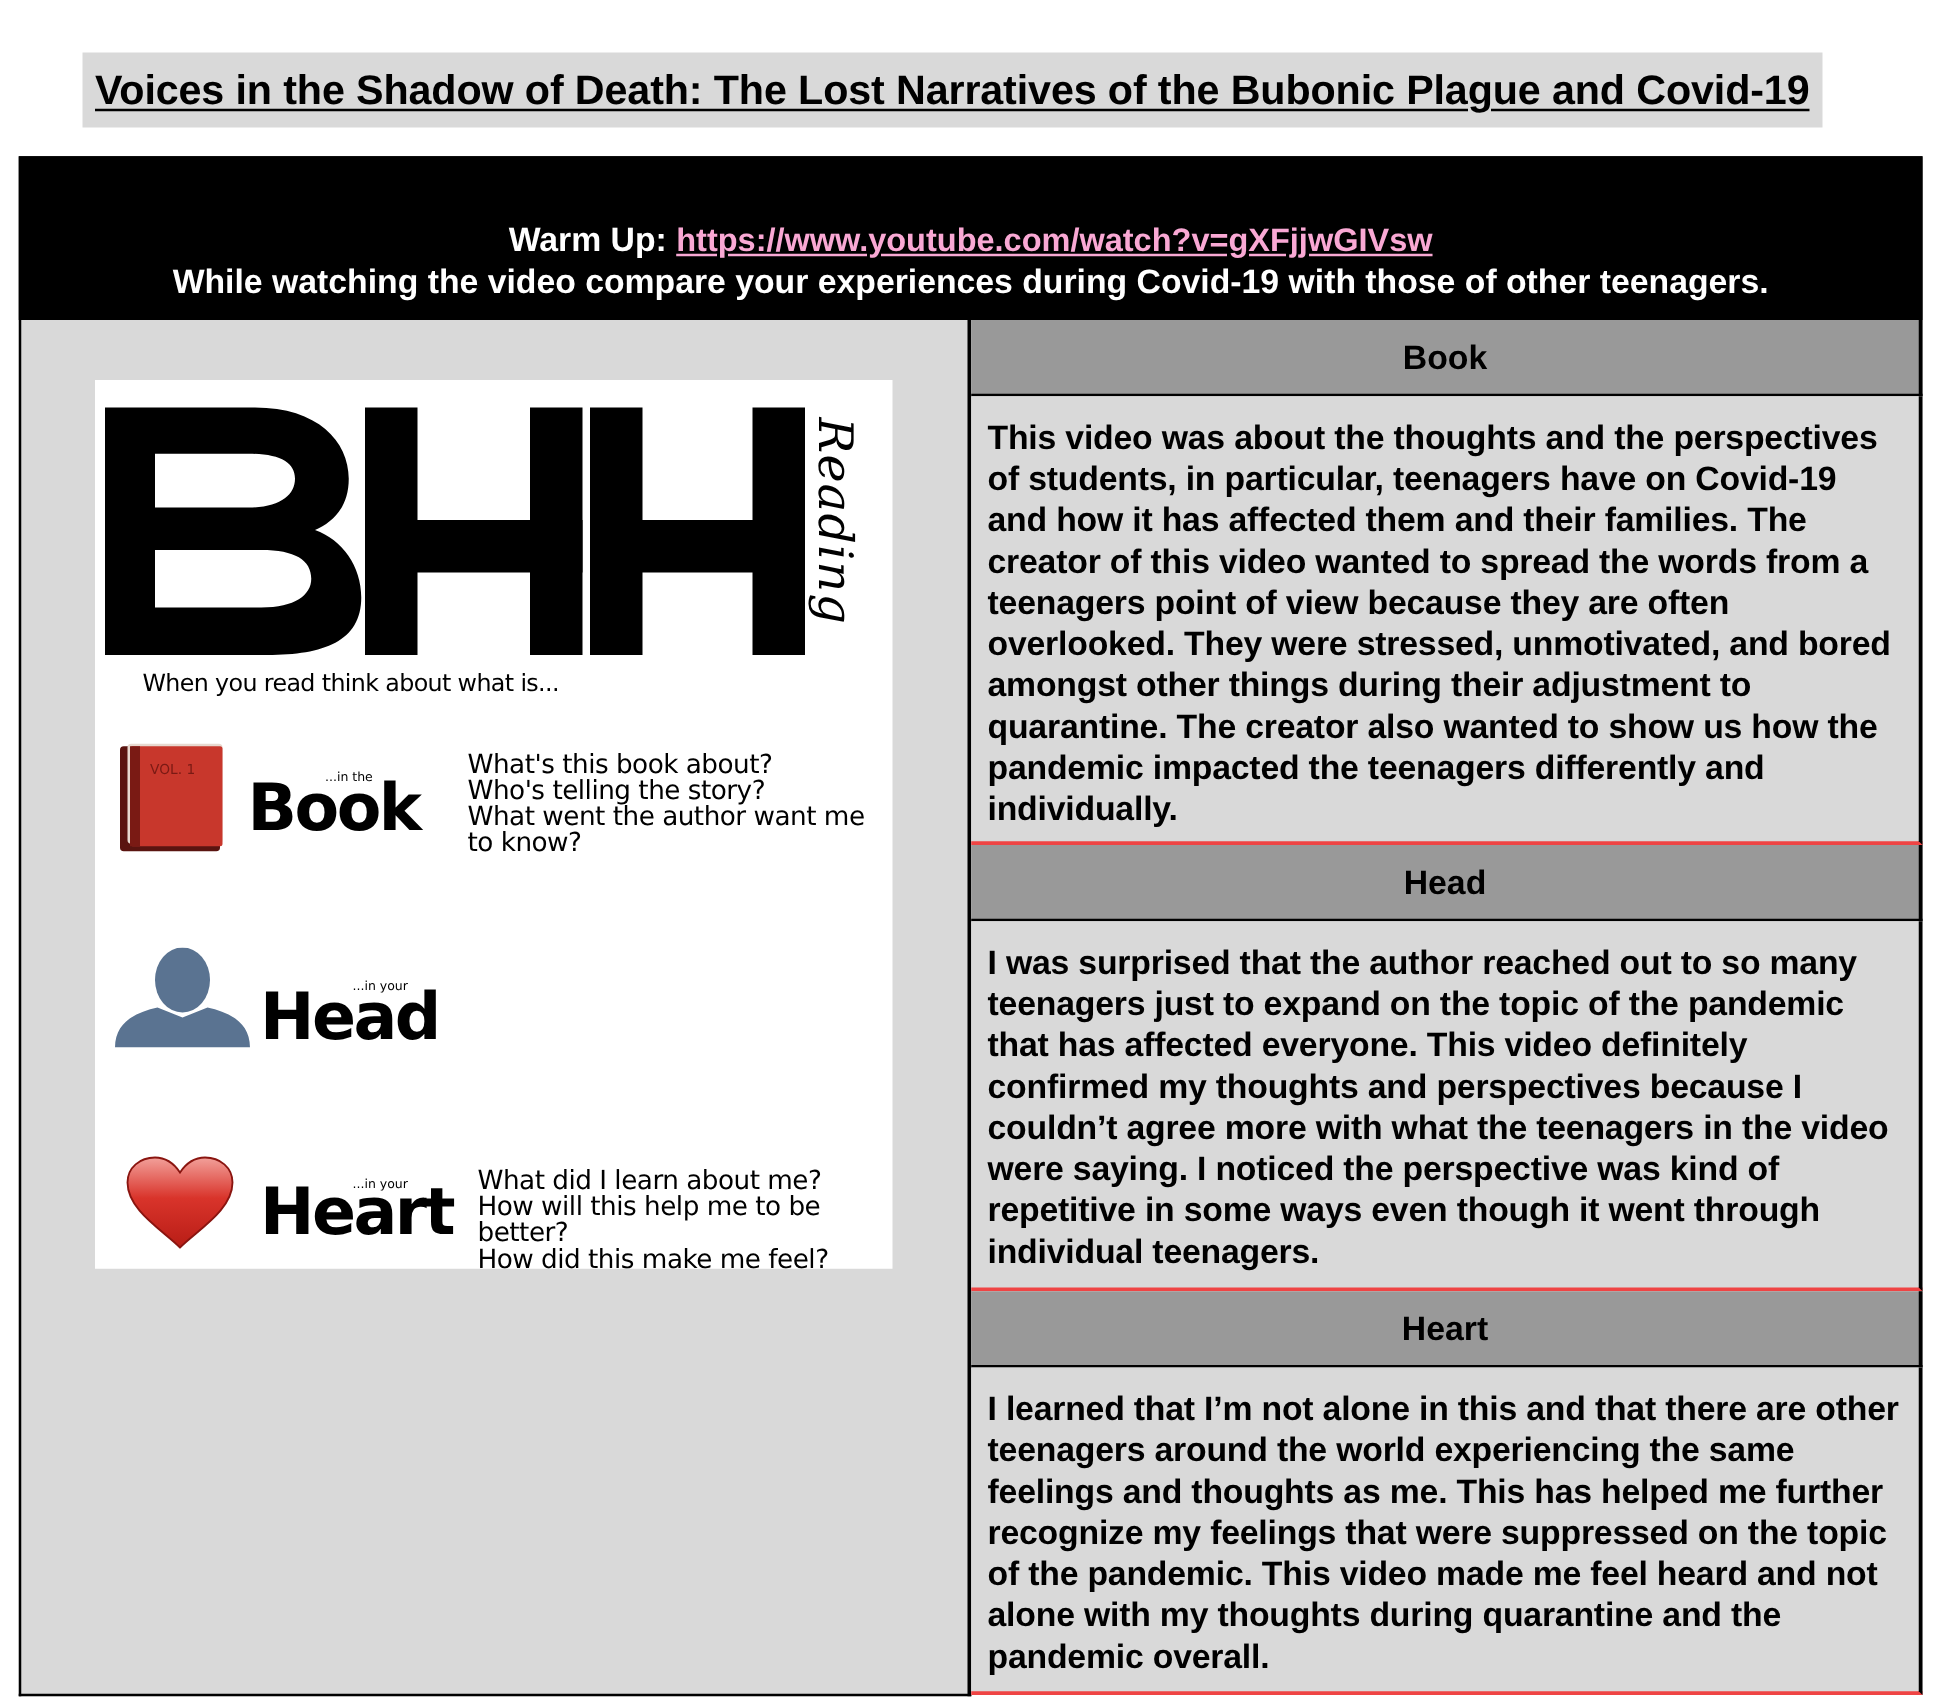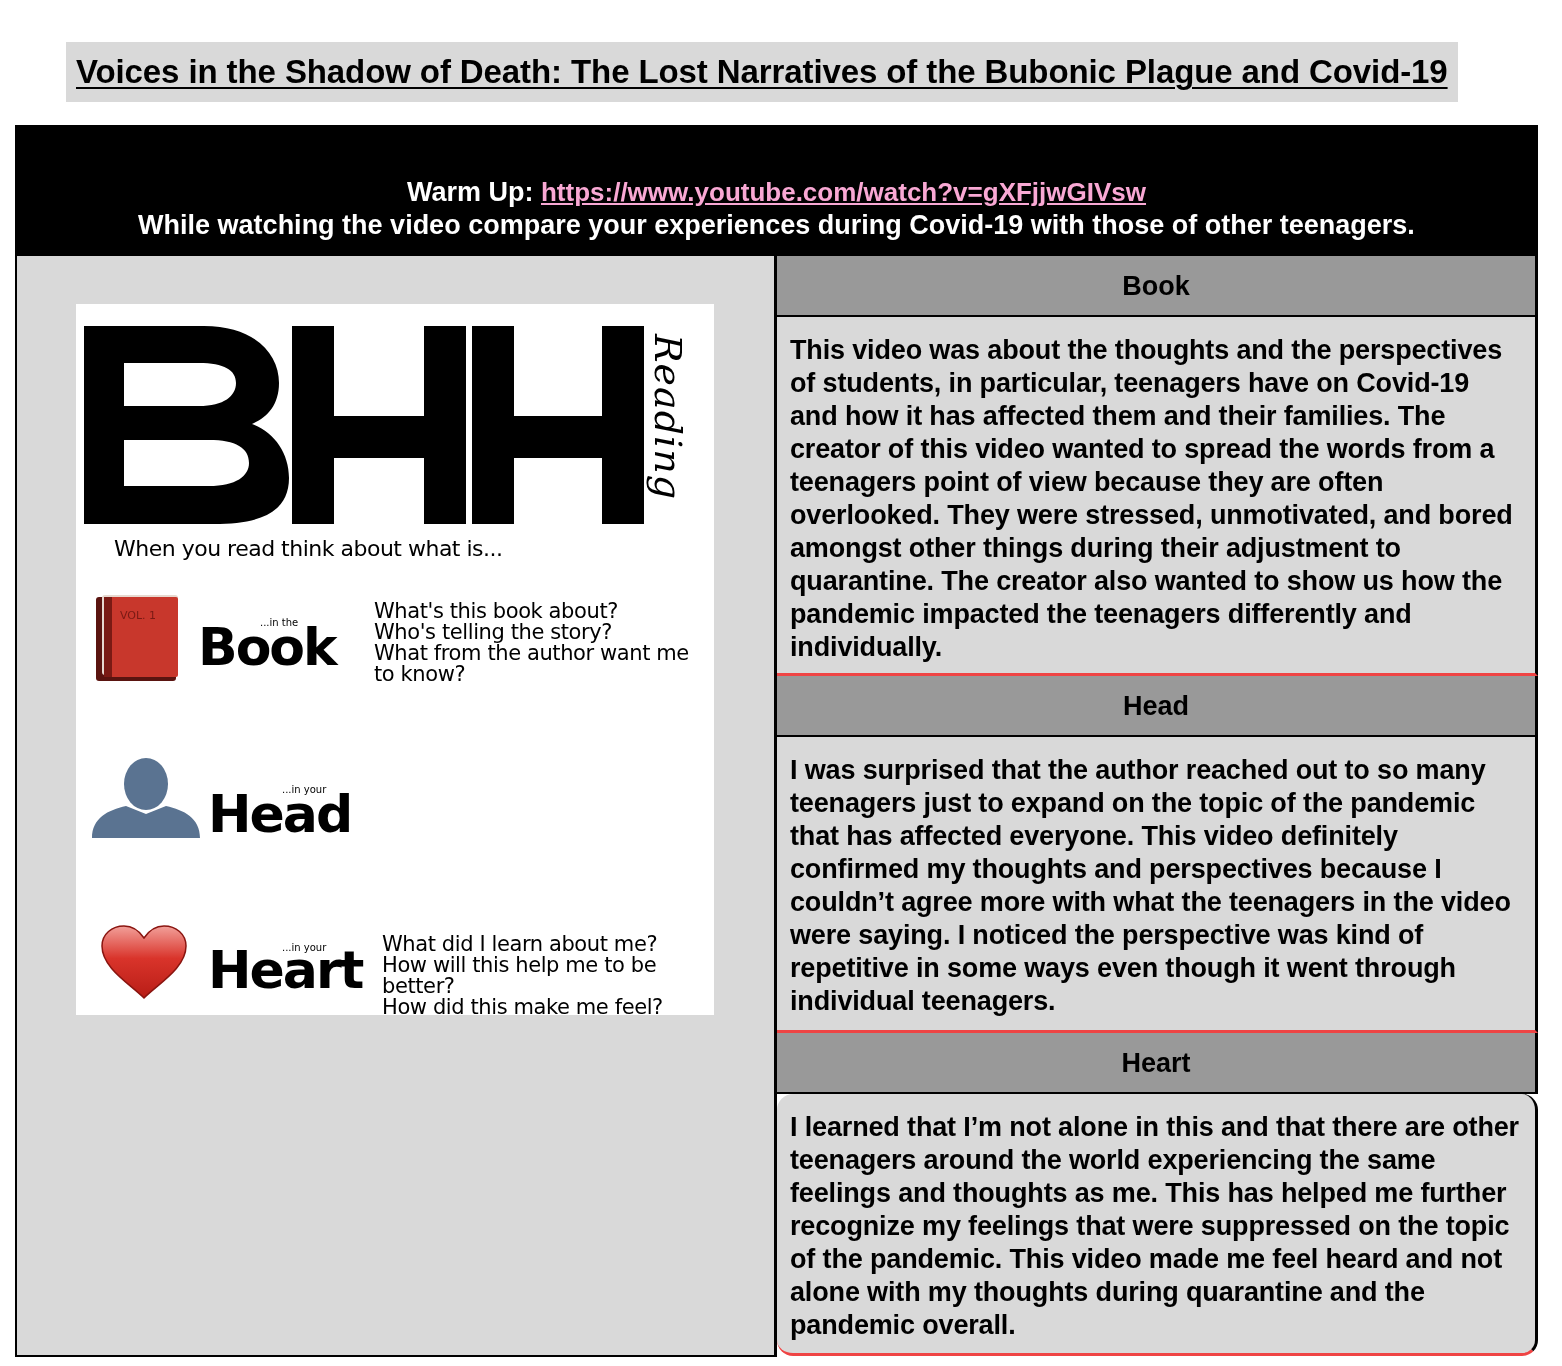--- a/index.html
+++ b/index.html
@@ -22,21 +22,21 @@
       background: #d9d9d9; border-left: 2px solid #000; border-right: 3px solid #000;
       border-bottom: 2px solid #000; box-sizing: border-box; }
 
     .bhh-image { position: absolute; left: 76px; top: 304px; width: 638px; height: 711px;
       background: #fff; overflow: hidden; }
 
     .bhh-letters { position: absolute; left: 8px; top: 14px; width: 590px; height: 210px; }
     .bhh-reading { position: absolute; left: 566px; top: 30px; font-family: "DejaVu Serif", serif;
       font-style: italic; font-size: 38px; transform: rotate(90deg); transform-origin: left top;
       left: 614px; top: 30px; white-space: nowrap; letter-spacing: 1px; }
-    .bhh-tagline { position: absolute; left: 38px; top: 232px; font-size: 22px; white-space: nowrap;
+    .bhh-tagline { position: absolute; left: 38px; top: 232px; font-size: 19px; white-space: nowrap;
       font-family: "DejaVu Sans", sans-serif; letter-spacing: -0.5px; }
 
     .section { position: absolute; left: 0; width: 638px; }
     .section .small-pre { position: absolute; font-size: 10px; font-family: "DejaVu Sans", sans-serif; }
     .section .big-word { position: absolute; font-size: 52px; font-family: "DejaVu Sans", sans-serif;
       font-weight: bold; letter-spacing: -2px; }
     .section .questions { position: absolute; font-size: 21px; line-height: 21px;
       font-family: "DejaVu Sans", sans-serif; letter-spacing: -0.4px; }
 
     .right-col { position: absolute; left: 777px; top: 256px; width: 761px; }
@@ -86,21 +86,21 @@
       <rect x="10" y="4" width="76" height="80" rx="3" fill="#e7d9d0"></rect>
       <rect x="12" y="6" width="74" height="80" rx="2" fill="#c8372c"></rect>
       <rect x="12" y="6" width="8" height="80" fill="#7a1a14"></rect>
       <text x="28" y="28" font-size="11" fill="#7a1a14" font-family="DejaVu Sans, sans-serif">VOL. 1</text>
     </svg>
     <div class="small-pre" style="left:184px;top:28px;">...in the</div>
     <div class="big-word" style="left:122px;top:28px;">Book</div>
     <div class="questions" style="left:298px;top:12px;">
       <div>What's this book about?</div>
       <div>Who's telling the story?</div>
-      <div>What from the author want me</div>
+      <div>What went the author want me</div>
       <div>to know?</div>
     </div>
   </div>
 
   <div class="section" style="top:440px;height:140px;">
     <svg style="position:absolute;left:16px;top:14px;" width="108" height="80" viewBox="0 0 108 80">
       <ellipse cx="54" cy="26" rx="22" ry="26" fill="#5a7391"></ellipse>
       <path d="M0 80 C0 60 16 52 34 48 L54 56 L74 48 C92 52 108 60 108 80 Z" fill="#5a7391"></path>
     </svg>
     <div class="small-pre" style="left:206px;top:40px;">...in your</div>
@@ -127,14 +127,14 @@
     </div>
   </div>
 </div>
 
 <div class="right-col">
   <div class="rc-header">Book</div>
   <div class="rc-body" style="height:359px;">This video was about the thoughts and the perspectives of students, in particular, teenagers have on Covid-19 and how it has affected them and their families. The creator of this video wanted to spread the words from a teenagers point of view because they are often overlooked. They were stressed, unmotivated, and bored amongst other things during their adjustment to quarantine. The creator also wanted to show us how the pandemic impacted the teenagers differently and individually.</div>
   <div class="rc-header">Head</div>
   <div class="rc-body" style="height:296px;">I was surprised that the author reached out to so many teenagers just to expand on the topic of the pandemic that has affected everyone. This video definitely confirmed my thoughts and perspectives because I couldn’t agree more with what the teenagers in the video were saying. I noticed the perspective was kind of repetitive in some ways even though it went through individual teenagers.</div>
   <div class="rc-header">Heart</div>
-  <div class="rc-body" style="height:262px;border-radius:16px;">I learned that I’m not alone in this and that there are other teenagers around the world experiencing the same feelings and thoughts as me. This has helped me further recognize my feelings that were suppressed on the topic of the pandemic. This video made me feel heard and not alone with my thoughts during quarantine and the pandemic overall.</div>
+  <div class="rc-body" style="height:262px;">I learned that I’m not alone in this and that there are other teenagers around the world experiencing the same feelings and thoughts as me. This has helped me further recognize my feelings that were suppressed on the topic of the pandemic. This video made me feel heard and not alone with my thoughts during quarantine and the pandemic overall.</div>
 </div>
 
 </body></html>

